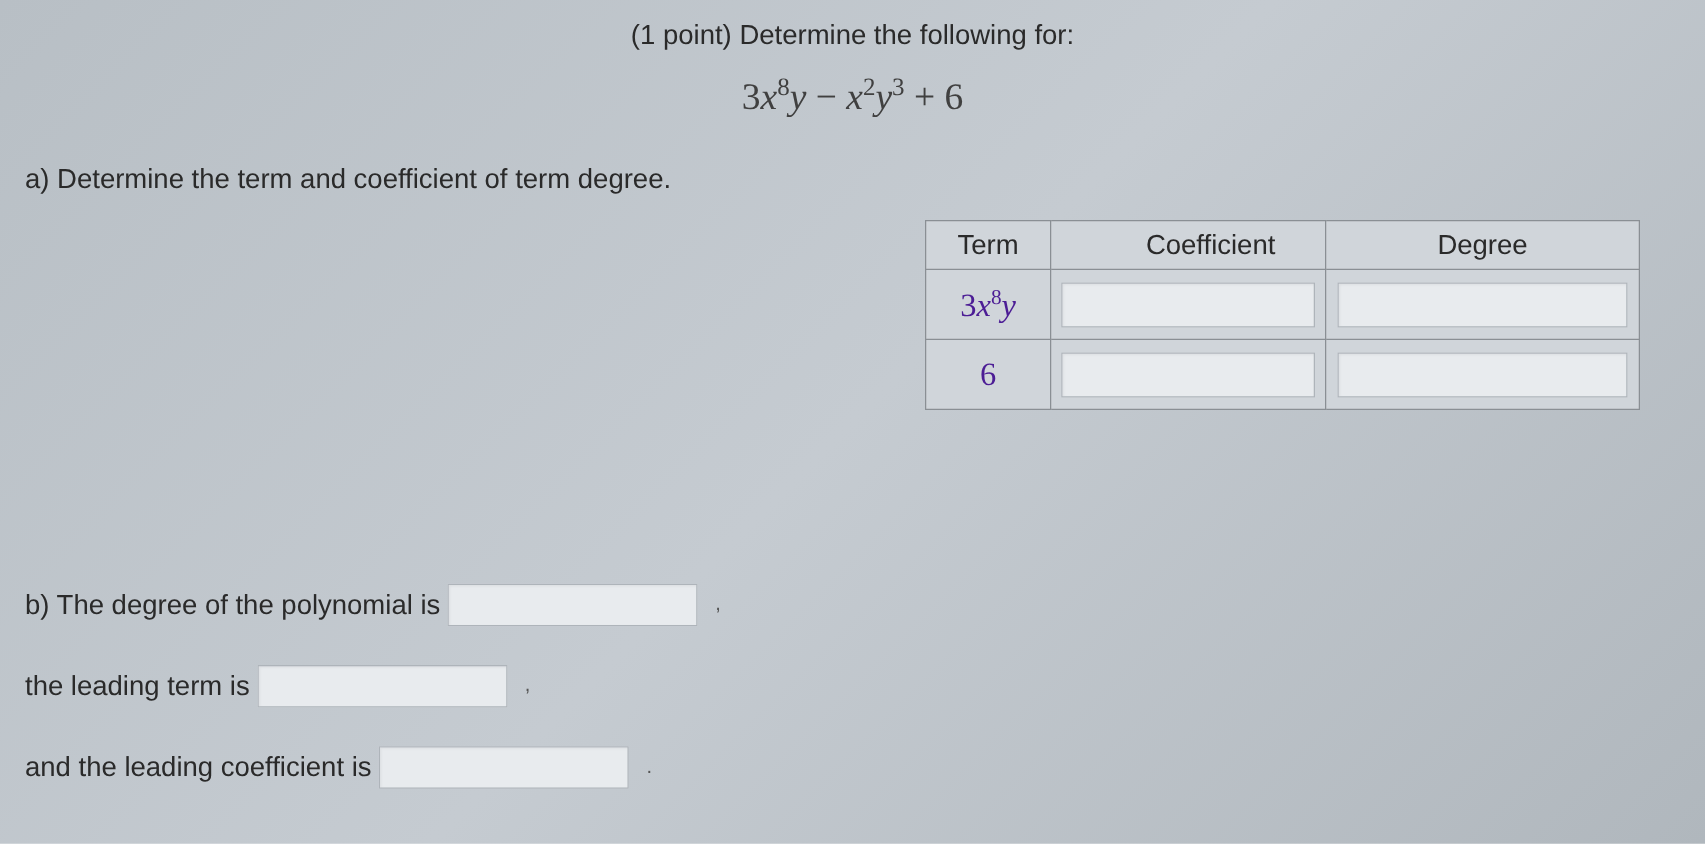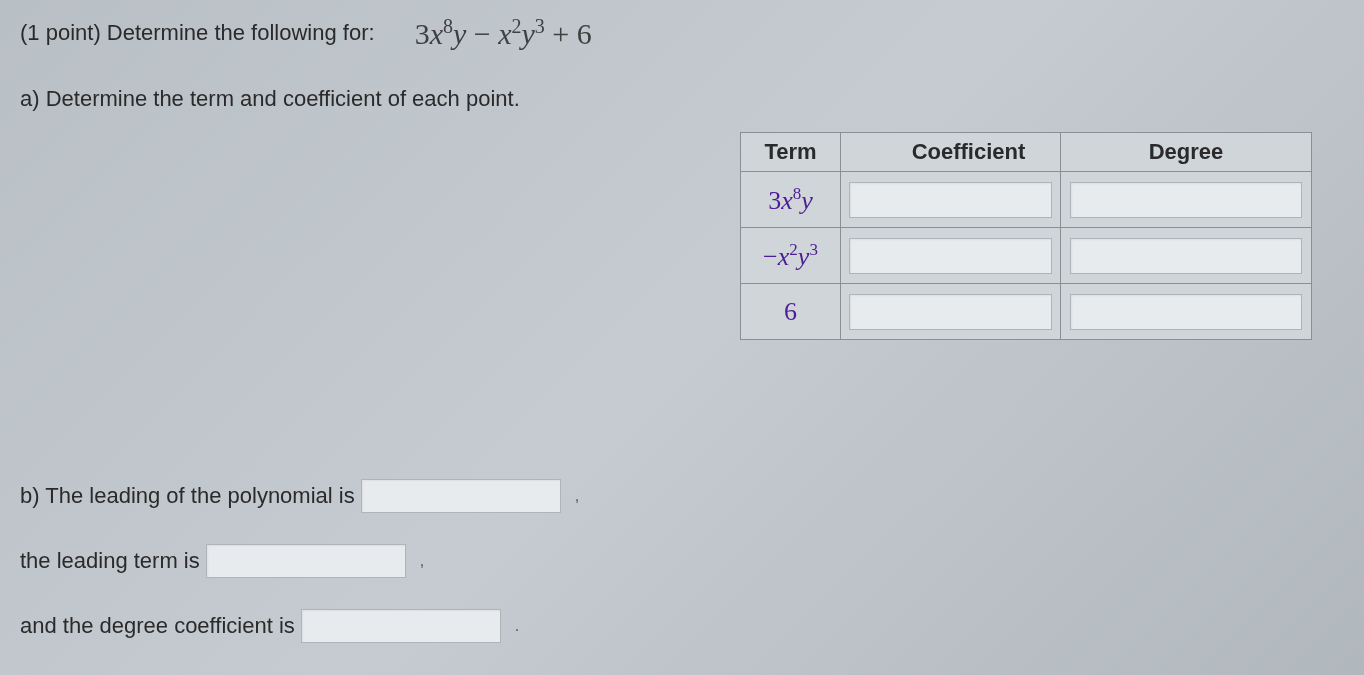--- a/index.html
+++ b/index.html
@@ -13,22 +13,23 @@
       width: 1364px;
       height: 675px;
       padding: 15px 20px;
       color: #2a2a2a;
       font-size: 22px;
       position: relative;
     }
     .question-intro {
       display: flex;
       align-items: center;
-      gap: 40px;
+      gap: 18px;
       margin-bottom: 35px;
+      flex-direction: column;
     }
     .math-expr {
       font-family: 'Times New Roman', Times, serif;
       font-size: 30px;
       color: #404040;
       text-align: right;
     }
     .math-expr sup {
       font-size: 20px;
       vertical-align: super;
@@ -43,21 +44,21 @@
     table {
       border-collapse: collapse;
       background: #d0d5da;
     }
     th, td {
       border: 1px solid #8a8f94;
       text-align: center;
       vertical-align: middle;
     }
     th {
-      font-weight: bold;
+      font-weight: normal;
       font-size: 22px;
       padding: 6px 12px;
       color: #2a2a2a;
     }
     th.term-col { width: 100px; }
     th.coef-col { width: 220px; padding-left: 48px; }
     th.deg-col { width: 251px; }
     td.term-cell {
       font-family: 'Times New Roman', Times, serif;
       font-size: 26px;
@@ -117,60 +118,55 @@
   </style>
 </head>
 <body>
 
 <div class="question-intro">
   <span>(1 point) Determine the following for:</span>
   <span class="math-expr">3<i>x</i><sup>8</sup><i>y</i> − <i>x</i><sup>2</sup><i>y</i><sup>3</sup> + 6</span>
 </div>
 
 <div class="part-a">
-  <div>a) Determine the term and coefficient of each point.</div>
+  <div>a) Determine the term and coefficient of term degree.</div>
   <div class="table-wrapper">
     <table>
       <thead>
         <tr>
           <th class="term-col">Term</th>
           <th class="coef-col">Coefficient</th>
           <th class="deg-col">Degree</th>
         </tr>
       </thead>
       <tbody>
         <tr>
           <td class="term-cell">3<i>x</i><sup>8</sup><i>y</i></td>
           <td class="input-cell"><input type="text" value="" style=""></td>
           <td class="input-cell"><input type="text" value="" style=""></td>
         </tr>
         <tr>
-          <td class="term-cell">−<i>x</i><sup>2</sup><i>y</i><sup>3</sup></td>
-          <td class="input-cell"><input type="text" value="" style=""></td>
-          <td class="input-cell"><input type="text" value="" style=""></td>
-        </tr>
-        <tr>
           <td class="term-cell">6</td>
           <td class="input-cell"><input type="text" value="" style=""></td>
           <td class="input-cell"><input type="text" value="" style=""></td>
         </tr>
       </tbody>
     </table>
   </div>
 </div>
 
 <div class="part-b">
   <div class="row">
-    <span>b) The leading of the polynomial is</span>
+    <span>b) The degree of the polynomial is</span>
     <input type="text" class="inline-input" value="" style="">
     <span class="comma">,</span>
   </div>
   <div class="row indent">
     <span>the leading term is</span>
     <input type="text" class="inline-input" value="" style="">
     <span class="comma">,</span>
   </div>
   <div class="row indent">
-    <span>and the degree coefficient is</span>
+    <span>and the leading coefficient is</span>
     <input type="text" class="inline-input" value="" style="">
     <span class="period">.</span>
   </div>
 </div>
 
 </body></html>

